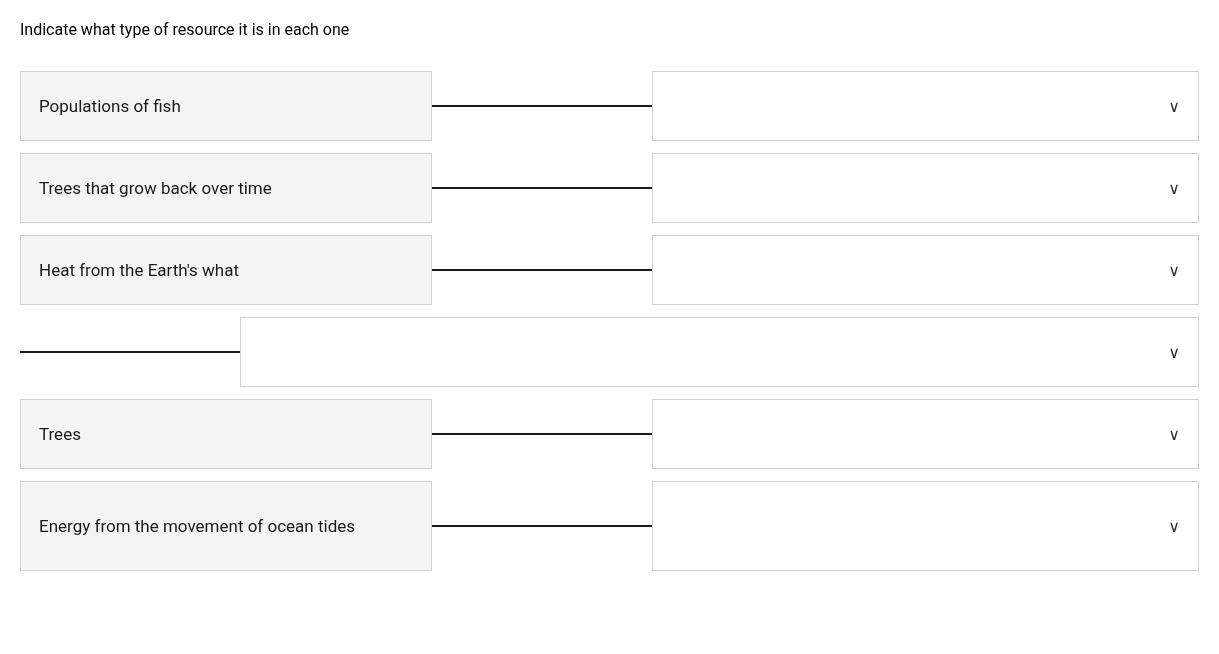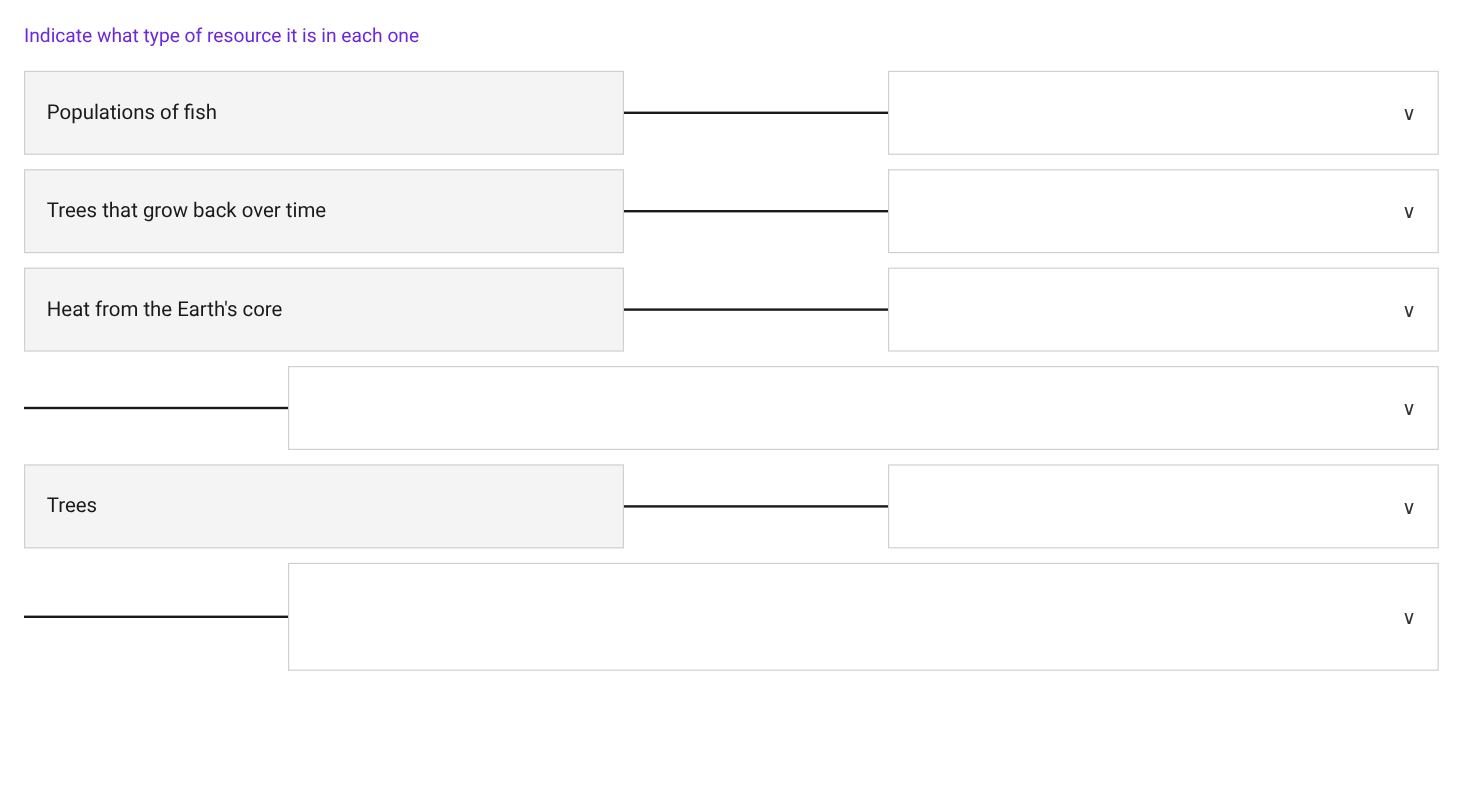--- a/index.html
+++ b/index.html
@@ -12,34 +12,34 @@
       font-family: -apple-system, BlinkMacSystemFont, 'Segoe UI', Roboto, sans-serif;
       background: #ffffff;
       color: #1a1a1a;
       padding: 20px;
       width: 1219px;
       min-height: 654px;
     }
 
     .instruction {
       font-size: 16px;
-      color: #6d28d9;
-      margin-bottom: 20px;
+      color: #000000;
+      margin-bottom: 32px;
       font-weight: 400;
     }
 
     .match-row {
       display: flex;
       align-items: center;
       margin-bottom: 12px;
       width: 100%;
     }
 
     .left-box {
-      width: 500px;
+      width: 412px;
       min-height: 70px;
       background: #f4f4f4;
       border: 1px solid #d0d0d0;
       padding: 16px 18px;
       display: flex;
       align-items: center;
       font-size: 17px;
       color: #1a1a1a;
       flex-shrink: 0;
     }
@@ -96,38 +96,39 @@
       </div>
     </div>
     <div class="match-row">
       <div class="left-box">Trees that grow back over time</div>
       <div class="connector-line"></div>
       <div class="right-box">
         <span class="chevron-icon">∨</span>
       </div>
     </div>
     <div class="match-row">
-      <div class="left-box">Heat from the Earth's core</div>
+      <div class="left-box">Heat from the Earth's what</div>
       <div class="connector-line"></div>
       <div class="right-box">
         <span class="chevron-icon">∨</span>
       </div>
     </div>
     <div class="match-row">
       <div class="connector-line"></div>
       <div class="right-box">
         <span class="chevron-icon">∨</span>
       </div>
     </div>
     <div class="match-row">
       <div class="left-box">Trees</div>
       <div class="connector-line"></div>
       <div class="right-box">
         <span class="chevron-icon">∨</span>
       </div>
     </div>
     <div class="match-row tall">
+      <div class="left-box">Energy from the movement of ocean tides</div>
       <div class="connector-line"></div>
       <div class="right-box">
         <span class="chevron-icon">∨</span>
       </div>
     </div>
   </div>
 
 </body></html>

